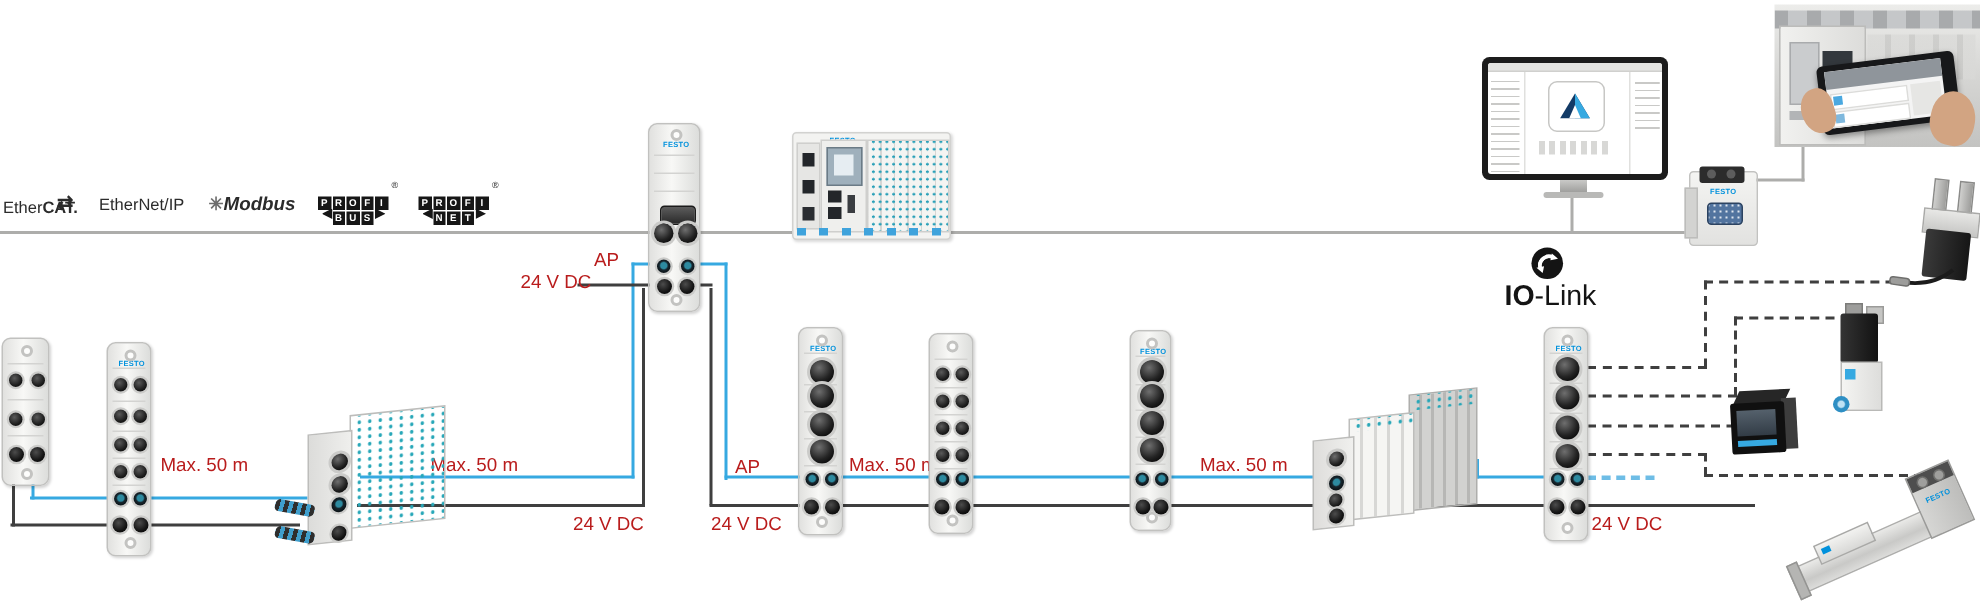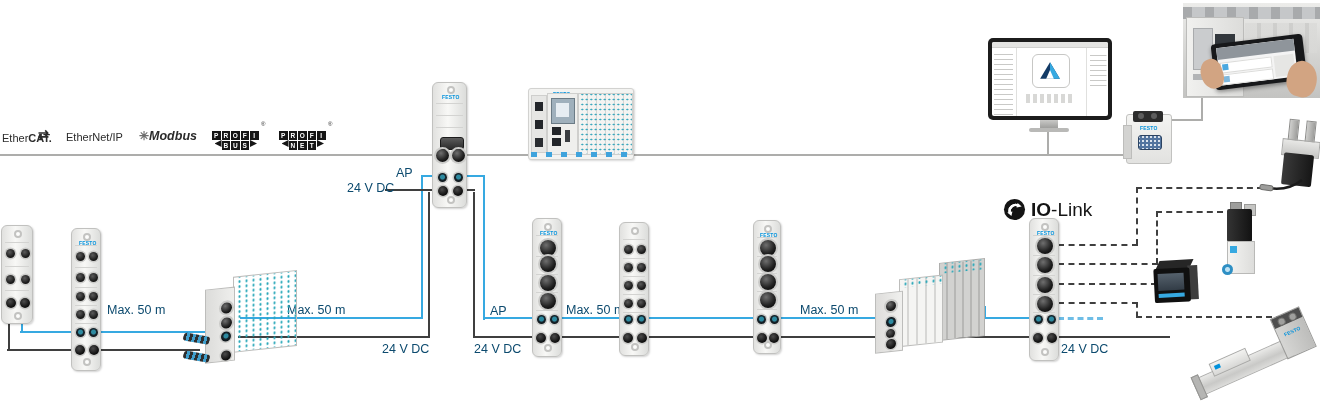--- a/index.html
+++ b/index.html
@@ -8,21 +8,21 @@
   .abs{position:absolute;}
   
   .hl{position:absolute;height:2px;background:#3f3f3f;}
   .vl{position:absolute;width:2px;background:#3f3f3f;}
   .ap-c{background:#36a9e1;}
   .bus-c{background:#adadab;}
   .dash{background:none!important;height:0!important;border-top:2px dashed #3f3f3f;}
   .vdash{background:none!important;width:0!important;border-left:2px dashed #3f3f3f;}
   .dashb{background:none!important;height:0!important;border-top:3px dashed #6ebde6;}
   
-  .lbl{position:absolute;font-size:12.5px;color:#0c4a6e;white-space:nowrap;}
+  .lbl{position:absolute;font-size:12.5px;color:#b91c1c;white-space:nowrap;}
   
   .mod{position:absolute;background:linear-gradient(90deg,#e1e1df,#f8f8f6 45%,#dcdddb);
        border:1px solid #c1c1bf;border-radius:6px;box-shadow:1px 1px 2px rgba(0,0,0,.18);}
   .mod i{position:absolute;display:block;}
   .p-hole{background:#fdfdfc;border:2px solid #c3c3c1;border-radius:50%;box-sizing:border-box;}
   .p-lg{border-radius:50%;background:radial-gradient(circle at 38% 32%,#6f6f6f,#232323 55%,#000 92%);
         box-shadow:0 0 0 2px #cbcbc9;}
   .p-sm{border-radius:50%;background:radial-gradient(circle at 40% 35%,#5a5a5a,#1d1d1d 60%,#000);
         box-shadow:0 0 0 1.5px #cbcbc9;}
   .p-ap{border-radius:50%;background:radial-gradient(circle at 50% 45%,#2d8aa0 0 2px,#17262e 3px,#000);
@@ -127,21 +127,21 @@
   <div class="lbl" style="left:347px;top:181px;">24 V DC</div>
   <div class="lbl" style="left:490px;top:304px;">AP</div>
   <div class="lbl" style="left:382px;top:342px;">24 V DC</div>
   <div class="lbl" style="left:474px;top:342px;">24 V DC</div>
   <div class="lbl" style="left:1061px;top:342px;">24 V DC</div>
   <div class="lbl" style="left:107px;top:303px;">Max. 50 m</div>
   <div class="lbl" style="left:287px;top:303px;">Max. 50 m</div>
   <div class="lbl" style="left:566px;top:303px;">Max. 50 m</div>
   <div class="lbl" style="left:800px;top:303px;">Max. 50 m</div>
 
-  <div class="abs" style="left:1003px;top:198px;display:flex;align-items:center;">
+  <div class="abs" style="left:1003px;top:164px;display:flex;align-items:center;flex-direction:column;">
     <svg width="23" height="23" viewBox="0 0 24 24" style="margin-right:5px;">
       <circle cx="12" cy="12" r="11" fill="#141414"></circle>
       <path d="M7.2 15.5 A6.3 6.3 0 0 1 16.5 8.2" stroke="#fff" stroke-width="2.4" fill="none"></path>
       <path d="M16.8 8.5 A6.3 6.3 0 0 1 7.5 15.8" stroke="#fff" stroke-width="2.4" fill="none" transform="rotate(180 12 12)"></path>
       <polygon points="15.2,5.2 19.5,8.9 14.2,9.9" fill="#fff"></polygon>
       <polygon points="8.8,18.8 4.5,15.1 9.8,14.1" fill="#fff"></polygon>
     </svg>
     <span style="font-size:19px;color:#141414;"><b>IO</b><span>-Link</span></span>
   </div>
 

